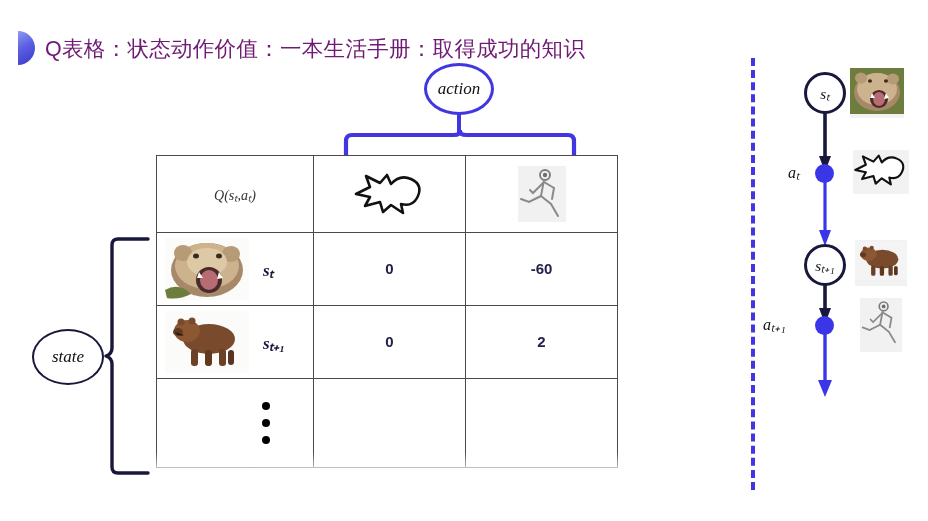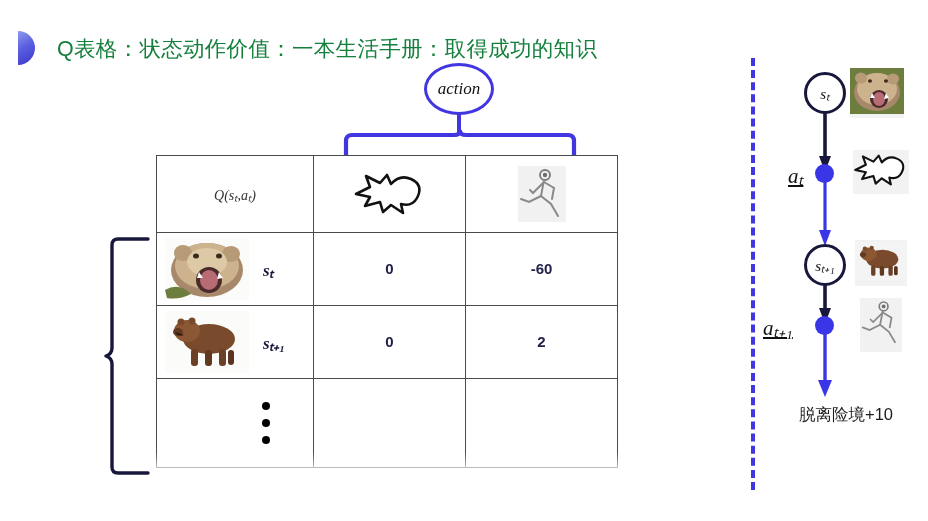--- a/index.html
+++ b/index.html
@@ -29,23 +29,22 @@
     width: 17px;
     height: 34px;
     border-radius: 0 17px 17px 0;
     background: linear-gradient(150deg, #8f9bf0 0%, #5a5fe0 45%, #3a36c8 100%);
     margin-right: 10px;
     flex: none;
   }
   #title-text {
     font-size: 21.5px;
     letter-spacing: .3px;
-    color: #15803d;
+    color: #701a75;
     white-space: nowrap;
-    margin-left: 12px;
   }
 
   
   #left-panel {
     position: absolute;
     left: 0; top: 0;
     width: 740px; height: 521px;
   }
 
   
@@ -226,23 +225,22 @@
     position: absolute;
     width: 19px; height: 19px;
     border-radius: 50%;
     background: #3a36e8;
     z-index: 3;
   }
   .chain-act-label {
     position: absolute;
     font-family: "Liberation Serif", serif;
     font-style: italic;
-    font-size: 21px;
+    font-size: 16px;
     color: #111;
-    text-decoration: underline;
   }
   .chain-seg { position: absolute; z-index: 1; }
   .thumb {
     position: absolute;
     background: #f2f2f2;
     z-index: 2;
   }
   #reward-text {
     position: absolute;
     left: 6px;
@@ -378,20 +376,23 @@
       </tr>
     </tbody>
   </table>
   <div id="table-fade"></div>
 
   <div id="state-brace">
     <svg width="46" height="240" viewBox="0 0 46 240">
       <path d="M44,3 L14,3 Q8,3 8,9 L8,112 Q8,118 2,120 Q8,122 8,128 L8,231 Q8,237 14,237 L44,237" fill="none" stroke="#18183c" stroke-width="3.4" stroke-linecap="round" stroke-linejoin="round"></path>
     </svg>
   </div>
+  <div id="state-node">
+    <span id="state-label">state</span>
+  </div>
 </div>
 
 <div id="divider"></div>
 
 <div id="right-panel">
 
   <div class="chain-seg" style="left:55px; top:104px; width:20px; height:70px;">
     <svg width="20" height="70" viewBox="0 0 20 70">
       <line x1="10" y1="0" x2="10" y2="56" stroke="#18183c" stroke-width="3.6"></line>
       <path d="M10,68 L4,52 L16,52 Z" fill="#18183c"></path>
@@ -471,14 +472,13 @@
       <circle cx="27" cy="9" r="5" fill="none" stroke="#7c7c7c" stroke-width="1.9"></circle>
       <circle cx="27" cy="9" r="2.2" fill="#6e6e6e"></circle>
       <path d="M26,14 L23,30" stroke="#8a8a8a" stroke-width="2" fill="none" stroke-linecap="round"></path>
       <path d="M25,17 L15,27 L12,24" stroke="#8a8a8a" stroke-width="2" fill="none" stroke-linecap="round"></path>
       <path d="M26,16 L36,22 L34,33" stroke="#8a8a8a" stroke-width="2" fill="none" stroke-linecap="round"></path>
       <path d="M23,30 L11,36 L3,33" stroke="#8a8a8a" stroke-width="2" fill="none" stroke-linecap="round"></path>
       <path d="M23,30 L33,38 L40,50" stroke="#8a8a8a" stroke-width="2" fill="none" stroke-linecap="round"></path>
     </svg>
   </div>
 
-  <div id="reward-text">脱离险境+10</div>
 </div>
 
 </body></html>

